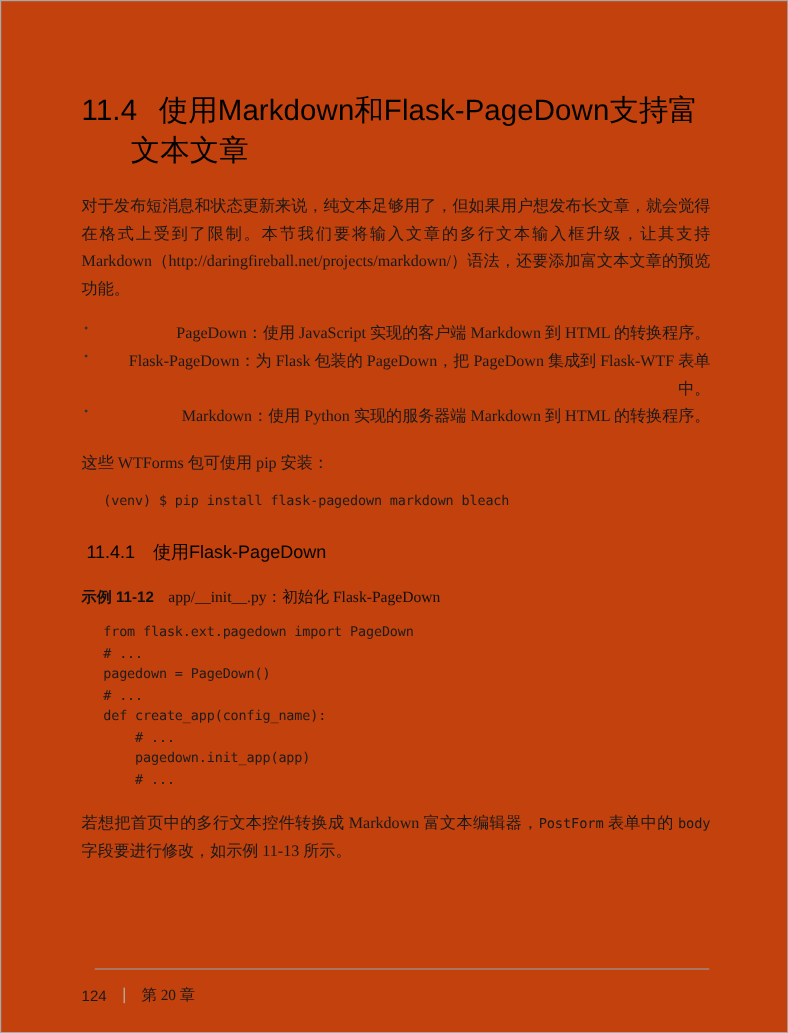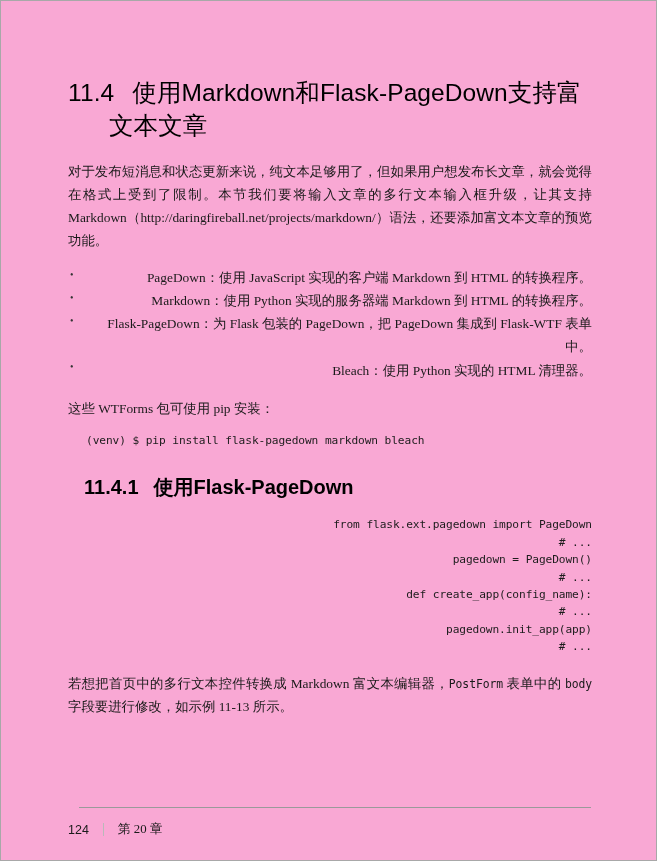--- a/index.html
+++ b/index.html
@@ -5,21 +5,21 @@
   html, body {
     margin: 0;
     padding: 0;
     background: #ffffff;
   }
   .page {
     position: relative;
     width: 657px;
     height: 861px;
     box-sizing: border-box;
-    background: #f9a8d4;
+    background: #c2410c;
     border: 1px solid #a8a8a8;
     overflow: hidden;
     font-family: "Liberation Serif", "DejaVu Serif", serif;
     color: #1a1a1a;
   }
   .content {
     position: absolute;
     left: 67px;
     top: 0;
     width: 524px;
@@ -36,25 +36,25 @@
     margin: 0;
     padding: 0;
     padding-left: 41px;
     text-indent: -41px;
   }
   .h1 .num { margin-right: 18px; }
   .h1-wrap { margin-top: 76px; }
 
   .h2 {
     font-family: "Liberation Sans", "DejaVu Sans", sans-serif;
-    font-size: 20px;
-    font-weight: 700;
+    font-size: 15px;
+    font-weight: 400;
     color: #000000;
     line-height: 1.3;
-    margin: 16px;
+    margin: 4px;
   }
   .h2 .num { margin-right: 15px; }
   .h2-wrap { margin-top: 25px; }
 
   
   .para {
     font-size: 13.4px;
     line-height: 1.72;
     text-align: justify;
     margin: 0;
@@ -98,21 +98,21 @@
     font-family: "DejaVu Sans Mono", "Liberation Mono", monospace;
     font-size: 11.2px;
     line-height: 1.56;
     white-space: pre;
     margin: 0;
     padding-left: 18px;
     color: #1c1c1c;
     letter-spacing: -0.1px;
   }
   .codeblock-gap { margin-top: 12px; }
-  .codeblock-tight { margin-top: 0; text-align: right; }
+  .codeblock-tight { margin-top: 10px; }
 
   
   .example-cap {
     font-size: 13px;
     line-height: 1.6;
     margin: 0;
     margin-top: 17px;
     color: #111;
   }
   .example-cap .lbl {
@@ -167,34 +167,34 @@
 
     <div class="h1-wrap">
       <h1 class="h1"><span class="num">11.4</span><span>使用Markdown和Flask-PageDown支持富文本文章</span></h1>
     </div>
 
     <p class="para para-gap-1">对于发布短消息和状态更新来说，纯文本足够用了，但如果用户想发布长文章，就会觉得在格式上受到了限制。本节我们要将输入文章的多行文本输入框升级，让其支持 Markdown（http://daringfireball.net/projects/markdown/）语法，还要添加富文本文章的预览功能。</p>
 
 
     <ul class="bullets">
       <li>PageDown：使用 JavaScript 实现的客户端 Markdown 到 HTML 的转换程序。</li>
+      <li>Flask-PageDown：为 Flask 包装的 PageDown，把 PageDown 集成到 Flask-WTF 表单中。</li>
       <li>Markdown：使用 Python 实现的服务器端 Markdown 到 HTML 的转换程序。</li>
-      <li>Flask-PageDown：为 Flask 包装的 PageDown，把 PageDown 集成到 Flask-WTF 表单中。</li>
-      <li>Bleach：使用 Python 实现的 HTML 清理器。</li>
     </ul>
 
     <p class="para para-gap-2">这些 WTForms 包可使用 pip 安装：</p>
 
     <pre class="codeblock codeblock-gap">(venv) $ pip install flask-pagedown markdown bleach</pre>
 
     <div class="h2-wrap">
       <h2 class="h2"><span class="num">11.4.1</span><span>使用Flask-PageDown</span></h2>
     </div>
 
 
+    <p class="example-cap"><span class="lbl">示例 11-12</span><span class="file">app/__init__.py：初始化 Flask-PageDown</span></p>
 
     <pre class="codeblock codeblock-tight">from flask.ext.pagedown import PageDown
 # ...
 pagedown = PageDown()
 # ...
 def create_app(config_name):
     # ...
     pagedown.init_app(app)
     # ...</pre>
 

